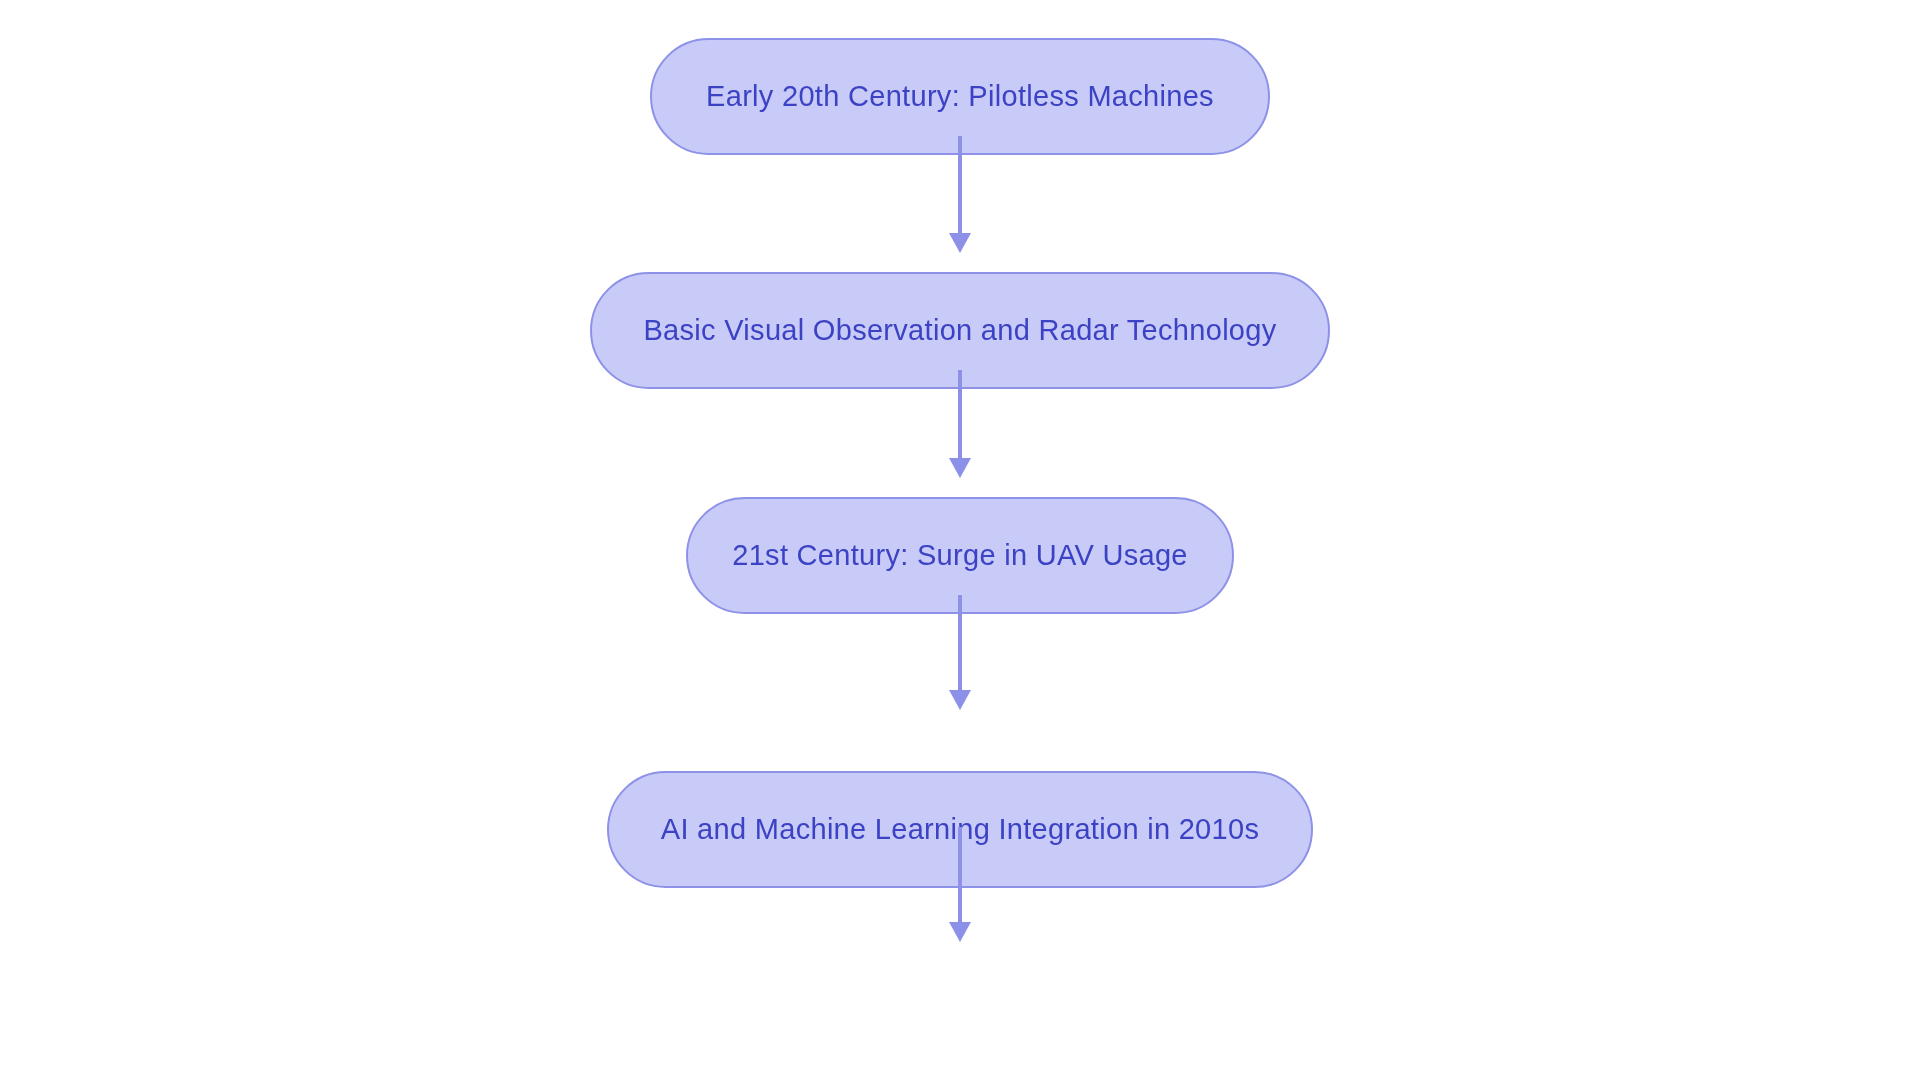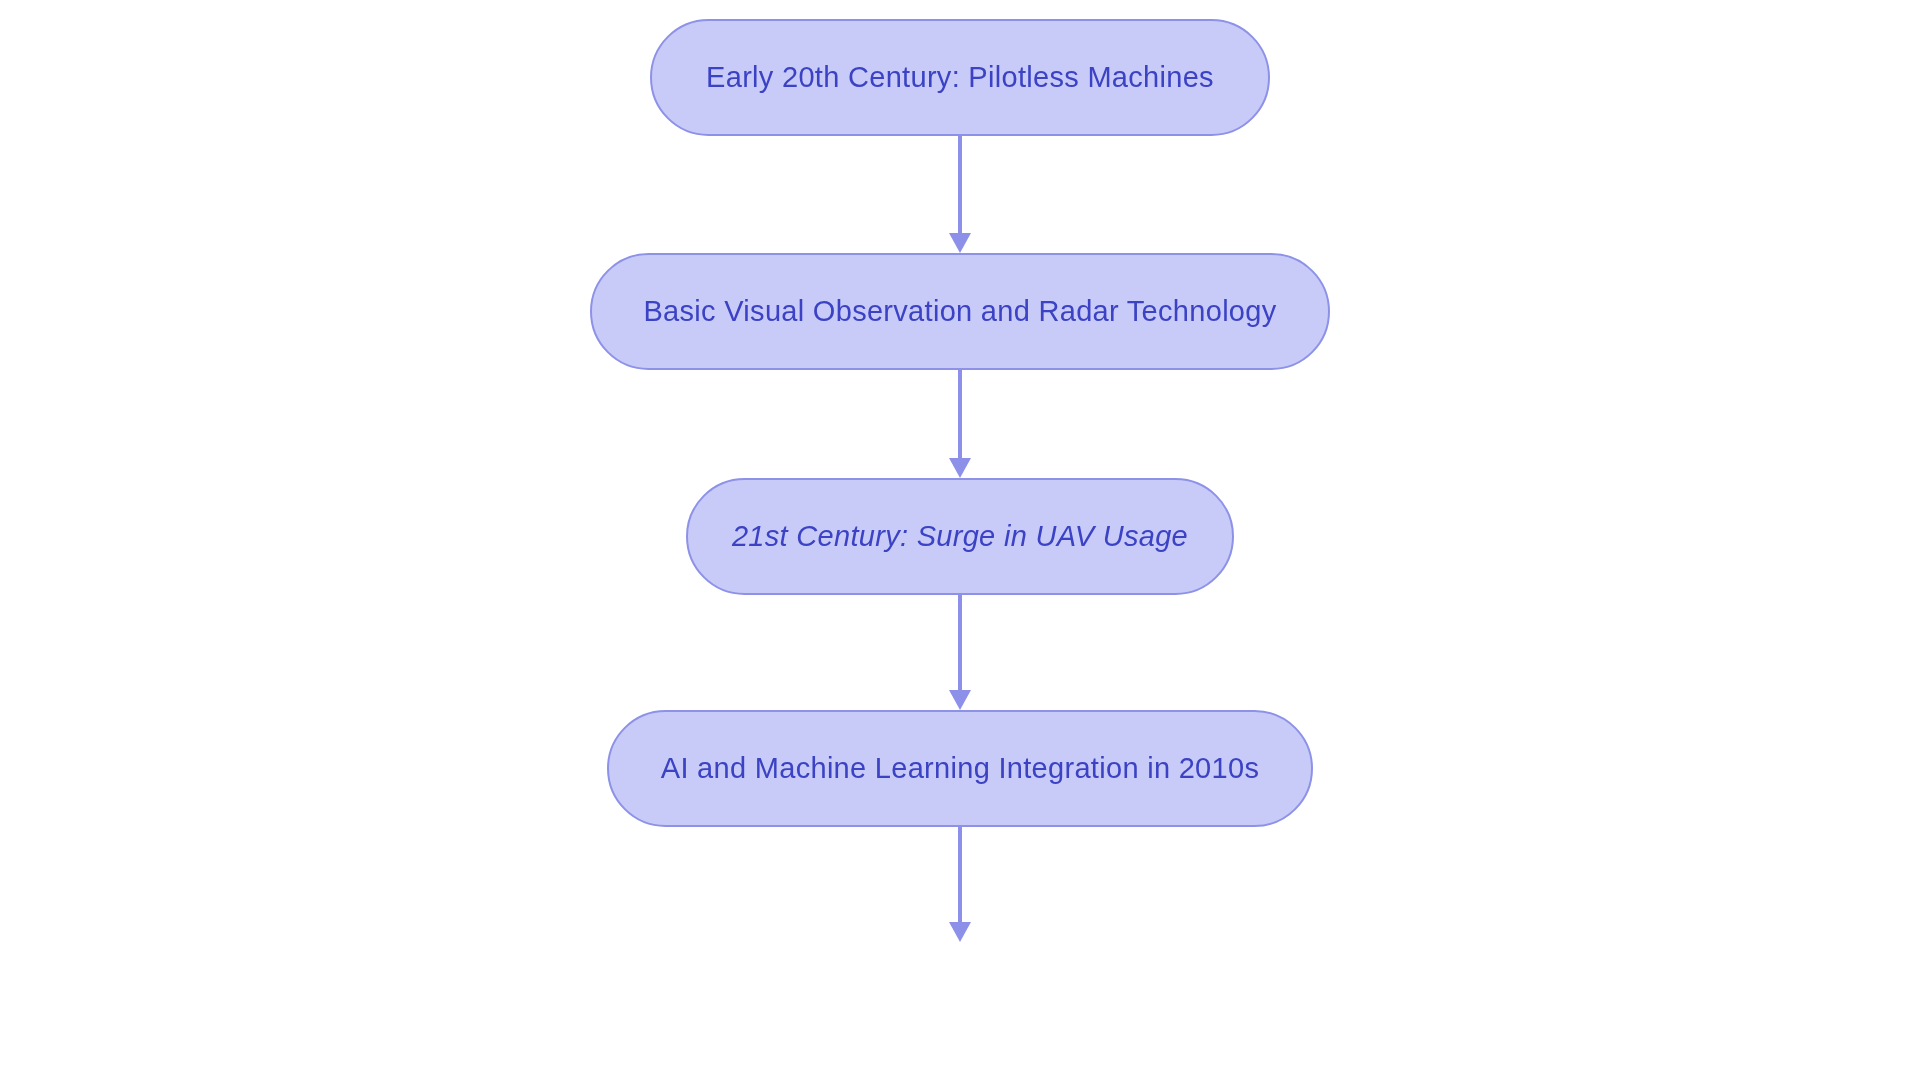--- a/index.html
+++ b/index.html
@@ -20,20 +20,21 @@
     left: 50%;
     transform: translateX(-50%);
     height: 117px;
     box-sizing: border-box;
     background: var(--node-fill, #c8caf7);
     border: 2px solid var(--node-border, #8d92e8);
     border-radius: 58.5px;
     display: flex;
     align-items: center;
     justify-content: center;
+    margin-top: 19px;
   }
   .node-label {
     color: var(--node-text, #3b42c4);
     font-size: 29px;
     letter-spacing: 0.3px;
     white-space: nowrap;
   }
   .arrow {
     position: absolute;
     left: 50%;
@@ -50,22 +51,22 @@
   }
   .arrow-head {
     width: 0;
     height: 0;
     border-left: 11px solid transparent;
     border-right: 11px solid transparent;
     border-top: 20px solid var(--arrow, #8c90e8);
   }
   #n1 { top: 19px;  width: 620px; }
   #n2 { top: 253px; width: 740px; text-align: right; }
-  #n3 { top: 478px; width: 548px; font-style: italic; }
-  #n4 { top: 710px; width: 706px; }
+  #n3 { top: 478px; width: 548px; }
+  #n4 { top: 752px; width: 706px; }
   #n5 { top: 942px; width: 664px; }
   #a1 { top: 136px; height: 117px; }
   #a2 { top: 370px; height: 108px; }
   #a3 { top: 595px; height: 115px; }
   #a4 { top: 827px; height: 115px; }
 </style>
 </head>
 <body>
 
 <div class="canvas">

